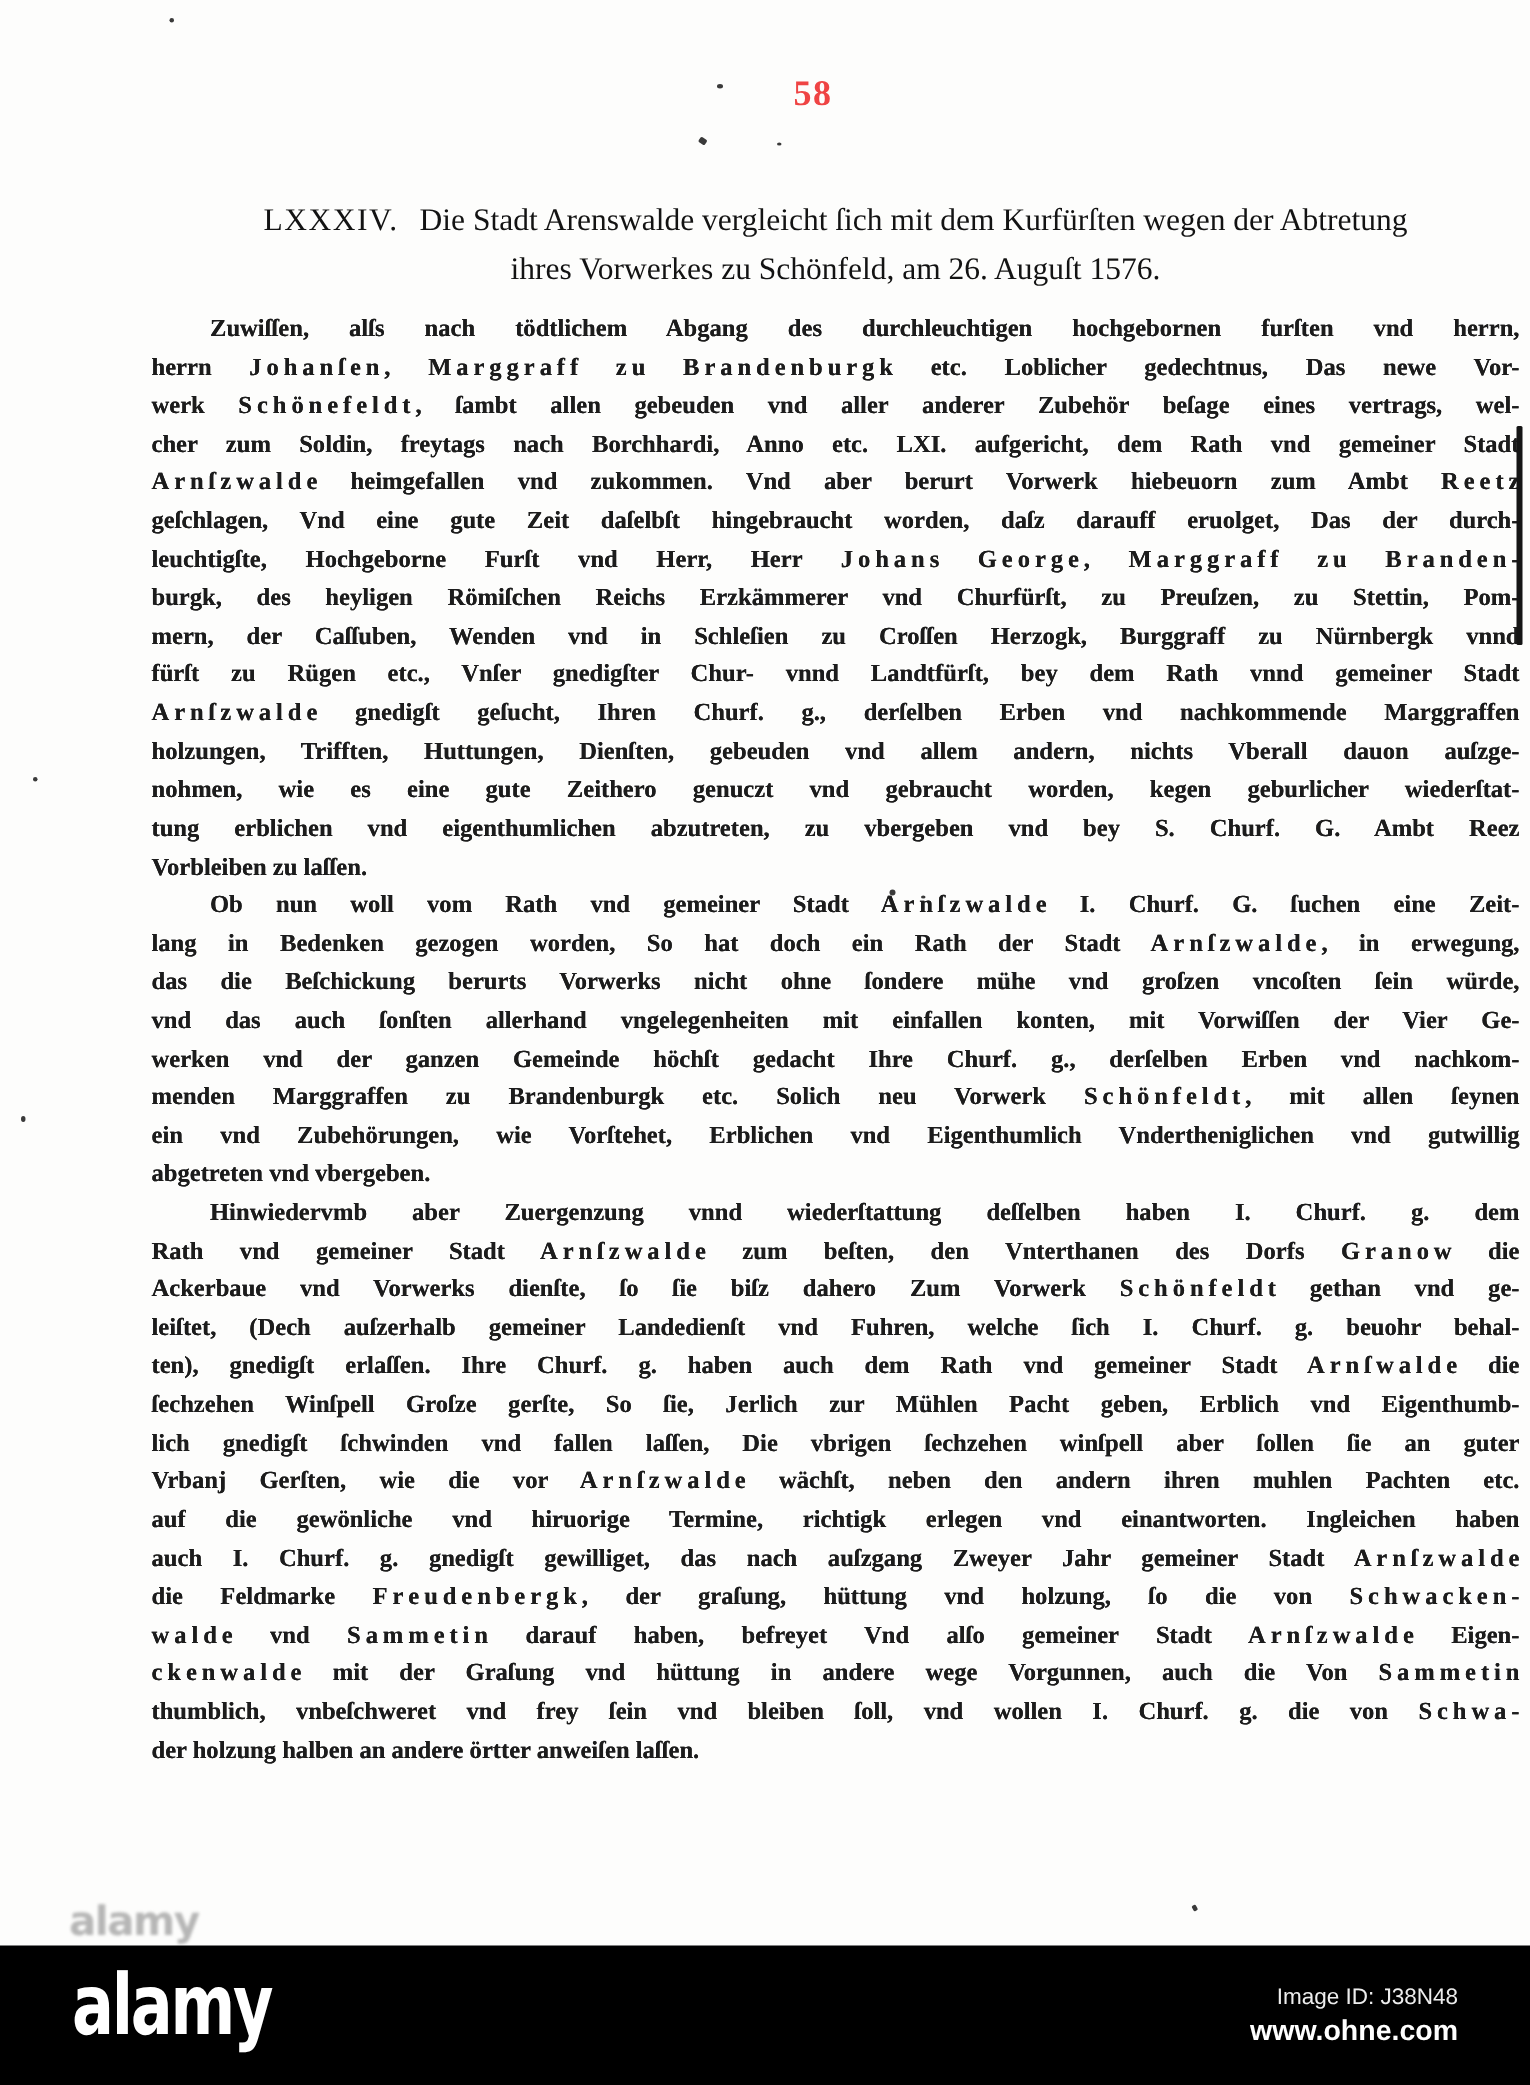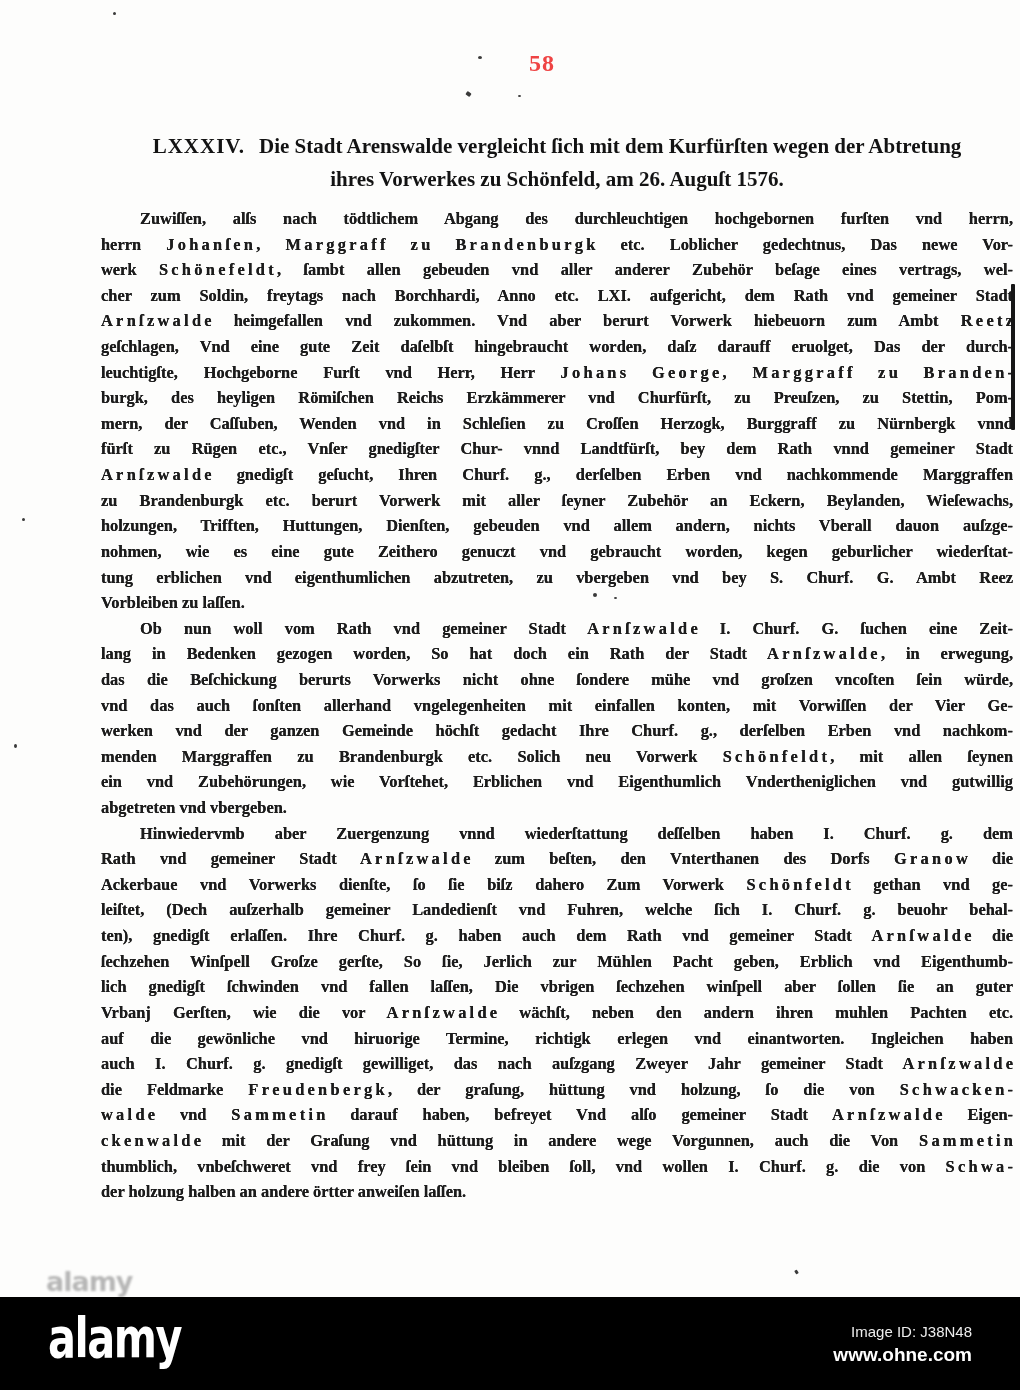--- a/index.html
+++ b/index.html
@@ -11,21 +11,21 @@
     font-family:"Liberation Serif", serif;
     color:#1b1b1b;
   }
   .page-number{
     position:absolute;left:529px;top:50px;
     font-size:24px;font-weight:bold;letter-spacing:1px;
     color:#ef4444;
   }
   .heading{
     position:absolute;left:101px;top:130px;width:912px;
-    text-align:center;font-weight:bold;color:#131313;
+    text-align:center;font-weight:normal;color:#131313;
     font-size:21px;line-height:33px;
   }
   .h-index{margin-right:14px;letter-spacing:1px;}
   .body-text{
     position:absolute;left:101px;top:206px;width:912px;
     font-size:16.4px;font-weight:bold;color:#1c1c1c;
     text-shadow:0 0 0.4px currentColor;
   }
   .line{
     height:25.62px;line-height:25.62px;
@@ -81,21 +81,20 @@
       <div class="line">herrn J o h a n ſ e n , M a r g g r a f f z u B r a n d e n b u r g k etc. Loblicher gedechtnus, Das newe Vor-</div>
       <div class="line">werk S c h ö n e f e l d t , ſambt allen gebeuden vnd aller anderer Zubehör beſage eines vertrags, wel-</div>
       <div class="line">cher zum Soldin, freytags nach Borchhardi, Anno etc. LXI. aufgericht, dem Rath vnd gemeiner Stadt</div>
       <div class="line">A r n ſ z w a l d e heimgefallen vnd zukommen. Vnd aber berurt Vorwerk hiebeuorn zum Ambt R e e t z</div>
       <div class="line">geſchlagen, Vnd eine gute Zeit daſelbſt hingebraucht worden, daſz darauff eruolget, Das der durch-</div>
       <div class="line">leuchtigſte, Hochgeborne Furſt vnd Herr, Herr J o h a n s G e o r g e , M a r g g r a f f z u B r a n d e n -</div>
       <div class="line">burgk, des heyligen Römiſchen Reichs Erzkämmerer vnd Churfürſt, zu Preuſzen, zu Stettin, Pom-</div>
       <div class="line">mern, der Caſſuben, Wenden vnd in Schleſien zu Croſſen Herzogk, Burggraff zu Nürnbergk vnnd</div>
       <div class="line">fürſt zu Rügen etc., Vnſer gnedigſter Chur- vnnd Landtfürſt, bey dem Rath vnnd gemeiner Stadt</div>
       <div class="line">A r n ſ z w a l d e gnedigſt geſucht, Ihren Churf. g., derſelben Erben vnd nachkommende Marggraffen</div>
-      <div class="line">zu Brandenburgk etc. berurt Vorwerk mit aller ſeyner Zubehör an Eckern, Beylanden, Wieſewachs,</div>
       <div class="line">holzungen, Trifften, Huttungen, Dienſten, gebeuden vnd allem andern, nichts Vberall dauon auſzge-</div>
       <div class="line">nohmen, wie es eine gute Zeithero genuczt vnd gebraucht worden, kegen geburlicher wiederſtat-</div>
       <div class="line">tung erblichen vnd eigenthumlichen abzutreten, zu vbergeben vnd bey S. Churf. G. Ambt Reez</div>
       <div class="line last">Vorbleiben zu laſſen.</div>
       <div class="line indent">Ob nun woll vom Rath vnd gemeiner Stadt A r n ſ z w a l d e I. Churf. G. ſuchen eine Zeit-</div>
       <div class="line">lang in Bedenken gezogen worden, So hat doch ein Rath der Stadt A r n ſ z w a l d e , in erwegung,</div>
       <div class="line">das die Beſchickung berurts Vorwerks nicht ohne ſondere mühe vnd groſzen vncoſten ſein würde,</div>
       <div class="line">vnd das auch ſonſten allerhand vngelegenheiten mit einfallen konten, mit Vorwiſſen der Vier Ge-</div>
       <div class="line">werken vnd der ganzen Gemeinde höchſt gedacht Ihre Churf. g., derſelben Erben vnd nachkom-</div>
       <div class="line">menden Marggraffen zu Brandenburgk etc. Solich neu Vorwerk S c h ö n f e l d t , mit allen ſeynen</div>

